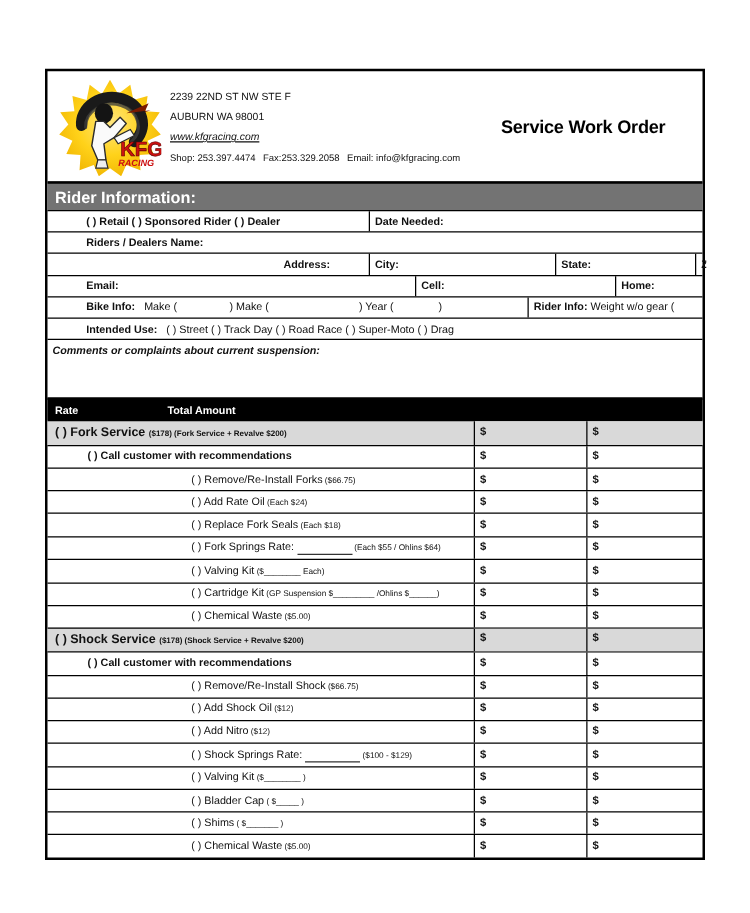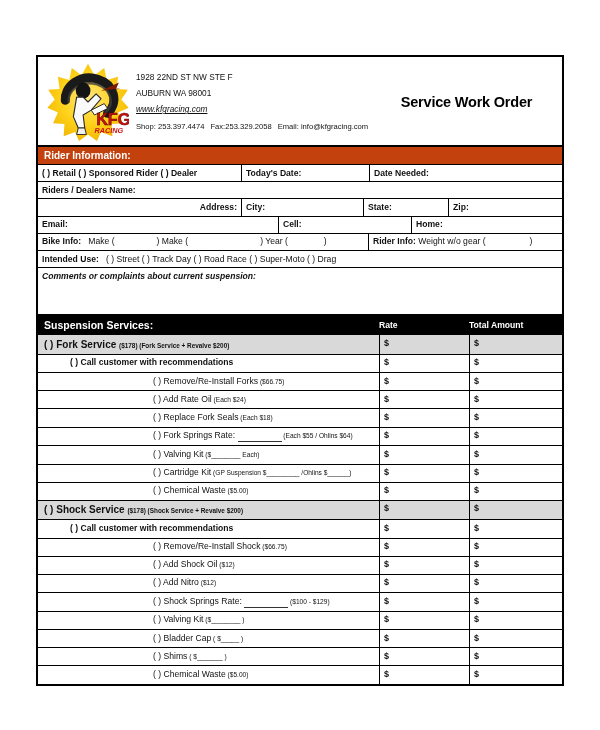--- a/index.html
+++ b/index.html
@@ -44,22 +44,22 @@
   .hdr-contact .sp { display: inline-block; width: 6px; }
   .hdr-title {
     flex: 0 0 175px;
     display: flex; align-items: center; justify-content: center;
     font-size: 14.5px; font-weight: bold; color: #000;
     letter-spacing: -0.2px;
   }
 
   
   .bar {
-    background: #c2410c; color: #fff;
-    font-size: 10px; font-weight: bold;
+    background: #737373; color: #fff;
+    font-size: 13px; font-weight: bold;
     padding: 3px 6px;
     border-top: 2px solid #000;
   }
   .bar-svc {
     background: #000; color: #fff;
     border-top: 2px solid #000;
     display: flex; align-items: center;
     font-weight: bold;
     padding: 3px 0 3px 6px;
   }
@@ -71,21 +71,21 @@
   .rate-col  { flex: 0 0 90px; }
   .total-col { flex: 0 0 93px; }
 
   
   .row { display: flex; border-top: 1.5px solid #000; }
   .cell {
     padding: 2.5px 4px 3px 4px;
     font-size: 8.6px; font-weight: bold; color: #111;
     border-left: 1.5px solid #000;
     min-height: 15px; line-height: 1.25;
-    white-space: nowrap; overflow: hidden;
+    white-space: nowrap; overflow: hidden; margin-left: 27px;
   }
   .cell:first-child { border-left: none; }
   .cell .reg { font-weight: normal; }
   .g1 { flex: 1 1 0; }
   .w-opts  { flex: 0 0 203px; }
   .w-today { flex: 0 0 128px; }
   .w-dn    { flex: 1 1 auto; }
   .w-addr  { flex: 0 0 203px; text-align: right; }
   .w-city  { flex: 0 0 122px; }
   .w-state { flex: 0 0 85px; }
@@ -154,36 +154,35 @@
           <path d="M66,34 L88,24 L84,33 L90,31 Z" fill="#7a1a00"></path>
           <ellipse cx="44" cy="34" rx="9" ry="10" fill="#141414"></ellipse>
           <path d="M36,42 L32,66 L38,80 L46,80 L44,64 L54,58 L66,44 L60,38 L50,48 L44,42 Z" fill="#fafafa" stroke="#2b2b2b" stroke-width="1.4" stroke-linejoin="round"></path>
           <path d="M38,80 L36,88 L48,88 L46,80 Z" fill="#efefef" stroke="#2b2b2b" stroke-width="1.2"></path>
           <path d="M54,58 L70,50 L74,56 L58,64 Z" fill="#fafafa" stroke="#2b2b2b" stroke-width="1.2"></path>
           <text x="60" y="76" font-family="'Liberation Sans',sans-serif" font-size="20" font-weight="bold" fill="#cc1111" stroke="#5a0000" stroke-width="0.6">KFG</text>
           <text x="58" y="86" font-family="'Liberation Sans',sans-serif" font-size="9" font-weight="bold" fill="#cc1111" font-style="italic">RACING</text>
         </svg>
       </div>
       <div class="hdr-info">
-        <div>1928 22ND ST NW STE F</div>
+        <div>2239 22ND ST NW STE F</div>
         <div>AUBURN WA 98001</div>
         <div class="www">www.kfgracing.com</div>
         <div class="hdr-contact">
           <span>Shop: 253.397.4474</span><span class="sp"></span><span>Fax:253.329.2058</span><span class="sp"></span><span>Email:</span>
           <span class="em">info@kfgracing.com</span>
         </div>
       </div>
       <div class="hdr-title">Service Work Order</div>
     </div>
 
     <div class="bar">Rider Information:</div>
 
     <div class="row">
       <div class="cell w-opts">(  ) Retail   (  ) Sponsored Rider   (  ) Dealer</div>
-      <div class="cell w-today">Today's Date:</div>
       <div class="cell w-dn">Date Needed:</div>
     </div>
 
     <div class="row">
       <div class="cell g1">Riders / Dealers Name:</div>
     </div>
 
     <div class="row">
       <div class="cell w-addr">Address:</div>
       <div class="cell w-city">City:</div>
@@ -215,21 +214,20 @@
         <span>Intended Use:</span>
         <span class="reg">&nbsp; <span>(  ) Street      (  ) Track Day      (  ) Road Race      (  ) Super-Moto      (  ) Drag</span></span>
       </div>
     </div>
 
     <div class="comments">
       <span>Comments or complaints about current suspension:</span>
     </div>
 
     <div class="bar-svc">
-      <div class="t">Suspension Services:</div>
       <div class="rate rate-col">Rate</div>
       <div class="total total-col">Total Amount</div>
     </div>
 
     <div id="svc-body">
         <div class="svc-row svc-head">
           <div class="svc-label"><span>(   ) Fork Service </span><span class="sub">($178) (Fork Service + Revalve $200)</span></div>
           <div class="money rate-col">$</div>
           <div class="money total-col">$</div>
         </div>

